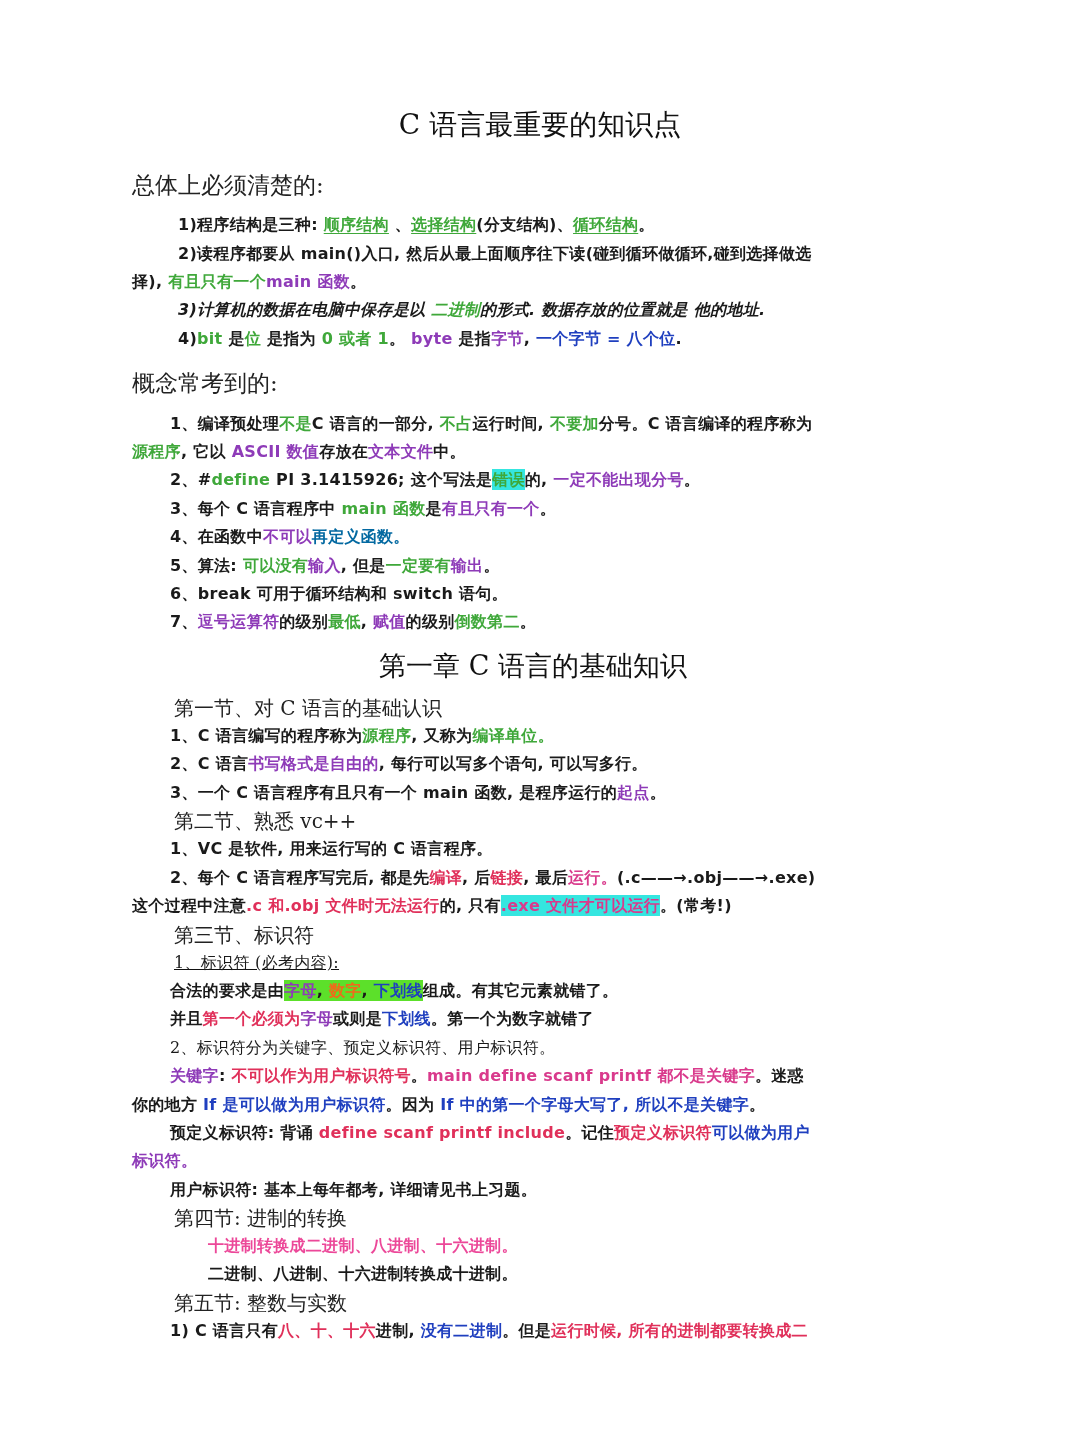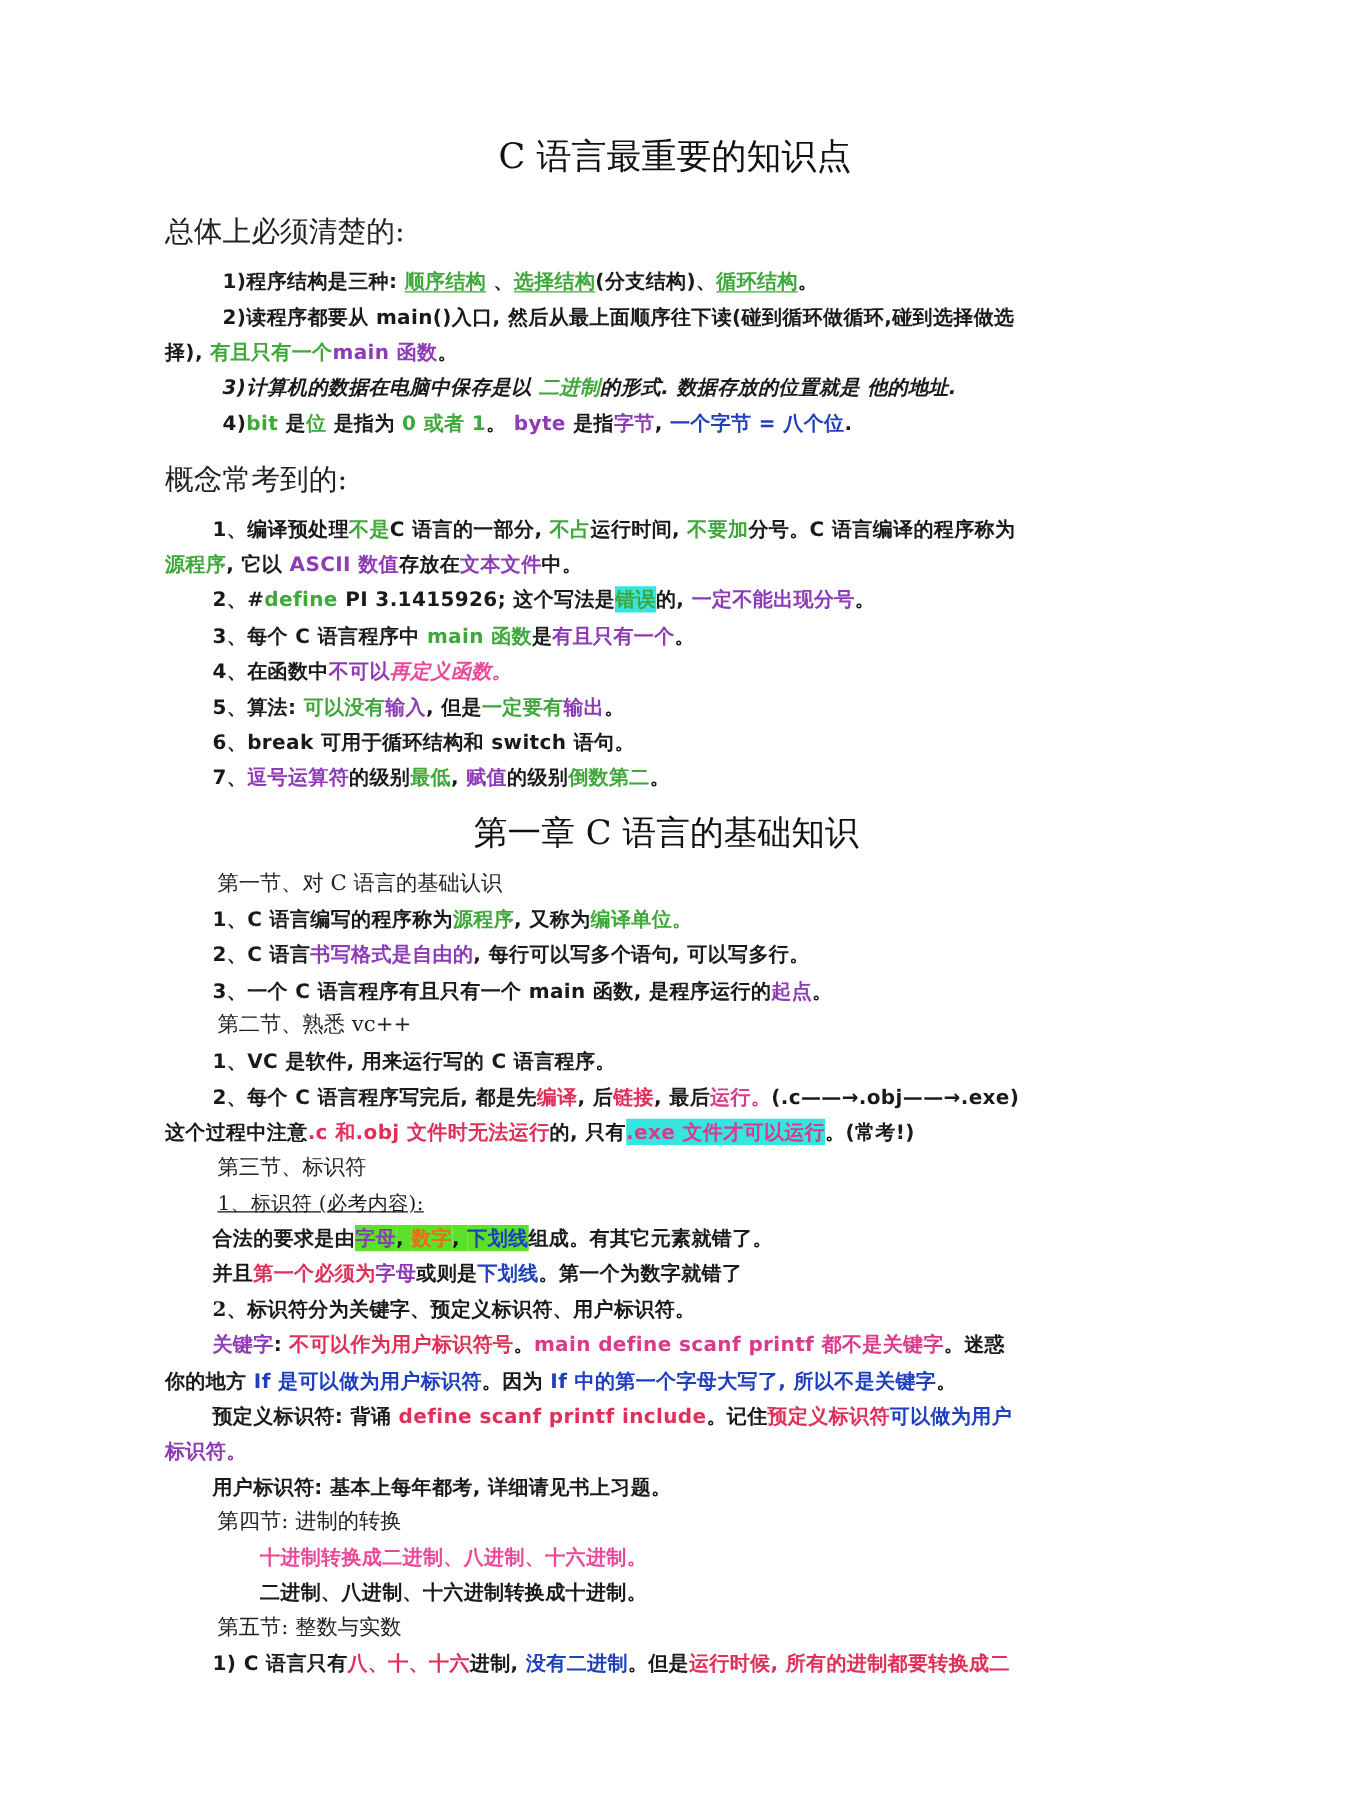--- a/index.html
+++ b/index.html
@@ -1,21 +1,21 @@
 <!DOCTYPE html>
 <html><head>
 <meta charset="utf-8">
 <style>
   html, body { margin: 0; padding: 0; background: #ffffff; }
   body { width: 1080px; height: 1440px; position: relative; overflow: hidden;
          font-family: "DejaVu Sans", "Liberation Sans", sans-serif; color: #111; }
   .abs { position: absolute; white-space: nowrap; }
   .title { font-family: "DejaVu Serif", "Liberation Serif", serif; font-size: 28px; color: #111; }
   .h2 { font-family: "DejaVu Serif", "Liberation Serif", serif; font-size: 23px; color: #222; }
-  .h3 { font-family: "DejaVu Serif", "Liberation Serif", serif; font-size: 17px; color: #222; }
+  .h3 { font-family: "DejaVu Serif", "Liberation Serif", serif; font-size: 20px; color: #222; }
   .line { font-size: 16px; font-weight: bold; letter-spacing: 0.3px; line-height: 22px; }
   .seg { }
   .u { text-decoration: underline; text-underline-offset: 3px; }
   .hl { padding: 1px 0; }
 </style>
 </head>
 <body>
 
 <div class="abs title" style="left:0; width:1080px; text-align:center; top:106px;">C 语言最重要的知识点</div>
 
@@ -26,42 +26,42 @@
 <div class="abs line" style="left:132px; top:271px;"><span class="seg" style="color: rgb(26, 26, 26);">择), </span><span class="seg" style="color: rgb(63, 168, 58);">有且只有一个</span><span class="seg" style="color: rgb(142, 59, 184);">main 函数</span><span class="seg" style="color: rgb(26, 26, 26);">。</span></div>
 <div class="abs line" style="left:178px; top:299px;font-style:italic;"><span class="seg" style="color: rgb(26, 26, 26);">3)计算机的数据在电脑中保存是以 </span><span class="seg" style="color: rgb(63, 168, 58);">二进制</span><span class="seg" style="color: rgb(26, 26, 26);">的形式. 数据存放的位置就是 他的地址.</span></div>
 <div class="abs line" style="left:178px; top:328px;"><span class="seg" style="color: rgb(26, 26, 26);">4)</span><span class="seg" style="color: rgb(63, 168, 58);">bit </span><span class="seg" style="color: rgb(26, 26, 26);">是</span><span class="seg" style="color: rgb(63, 168, 58);">位</span><span class="seg" style="color: rgb(26, 26, 26);"> 是指为 </span><span class="seg" style="color: rgb(63, 168, 58);">0 或者 1</span><span class="seg" style="color: rgb(26, 26, 26);">。 </span><span class="seg" style="color: rgb(142, 59, 184);">byte </span><span class="seg" style="color: rgb(26, 26, 26);">是指</span><span class="seg" style="color: rgb(142, 59, 184);">字节</span><span class="seg" style="color: rgb(26, 26, 26);">, </span><span class="seg" style="color: rgb(31, 63, 191);">一个字节 = 八个位</span><span class="seg" style="color: rgb(26, 26, 26);">.</span></div>
 
 <div class="abs h2" style="left:132px; top:368px;">概念常考到的:</div>
 
 <div class="abs line" style="left:170px; top:413px;"><span class="seg" style="color: rgb(26, 26, 26);">1、编译预处理</span><span class="seg" style="color: rgb(63, 168, 58);">不是</span><span class="seg" style="color: rgb(26, 26, 26);">C 语言的一部分, </span><span class="seg" style="color: rgb(63, 168, 58);">不占</span><span class="seg" style="color: rgb(26, 26, 26);">运行时间, </span><span class="seg" style="color: rgb(63, 168, 58);">不要加</span><span class="seg" style="color: rgb(26, 26, 26);">分号。C 语言编译的程序称为</span></div>
 <div class="abs line" style="left:132px; top:441px;"><span class="seg" style="color: rgb(63, 168, 58);">源程序</span><span class="seg" style="color: rgb(26, 26, 26);">, 它以 </span><span class="seg" style="color: rgb(142, 59, 184);">ASCII 数值</span><span class="seg" style="color: rgb(26, 26, 26);">存放在</span><span class="seg" style="color: rgb(142, 59, 184);">文本文件</span><span class="seg" style="color: rgb(26, 26, 26);">中。</span></div>
 <div class="abs line" style="left:170px; top:469px;"><span class="seg" style="color: rgb(26, 26, 26);">2、#</span><span class="seg" style="color: rgb(63, 168, 58);">define</span><span class="seg" style="color: rgb(26, 26, 26);"> PI 3.1415926;  这个写法是</span><span class="seg hl" style="color: rgb(63, 168, 58); background: rgb(53, 230, 224);">错误</span><span class="seg" style="color: rgb(26, 26, 26);">的, </span><span class="seg" style="color: rgb(142, 59, 184);">一定不能出现分号</span><span class="seg" style="color: rgb(26, 26, 26);">。</span></div>
 <div class="abs line" style="left:170px; top:498px;"><span class="seg" style="color: rgb(26, 26, 26);">3、每个 C 语言程序中 </span><span class="seg" style="color: rgb(63, 168, 58);">main 函数</span><span class="seg" style="color: rgb(26, 26, 26);">是</span><span class="seg" style="color: rgb(142, 59, 184);">有且只有一个</span><span class="seg" style="color: rgb(26, 26, 26);">。</span></div>
-<div class="abs line" style="left:170px; top:526px;"><span class="seg" style="color: rgb(26, 26, 26);">4、在函数中</span><span class="seg" style="color: rgb(142, 59, 184);">不可以</span><span class="seg" style="color: #ec4899; font-style: italic;">再定义函数。</span></div>
+<div class="abs line" style="left:170px; top:526px;"><span class="seg" style="color: rgb(26, 26, 26);">4、在函数中</span><span class="seg" style="color: rgb(142, 59, 184);">不可以</span><span class="seg" style="color: #0369a1;">再定义函数。</span></div>
 <div class="abs line" style="left:170px; top:555px;"><span class="seg" style="color: rgb(26, 26, 26);">5、算法: </span><span class="seg" style="color: rgb(63, 168, 58);">可以没有</span><span class="seg" style="color: rgb(142, 59, 184);">输入</span><span class="seg" style="color: rgb(26, 26, 26);">, 但是</span><span class="seg" style="color: rgb(63, 168, 58);">一定要有</span><span class="seg" style="color: rgb(142, 59, 184);">输出</span><span class="seg" style="color: rgb(26, 26, 26);">。</span></div>
 <div class="abs line" style="left:170px; top:583px;"><span class="seg" style="color: rgb(26, 26, 26);">6、break 可用于循环结构和 switch 语句。</span></div>
 <div class="abs line" style="left:170px; top:611px;"><span class="seg" style="color: rgb(26, 26, 26);">7、</span><span class="seg" style="color: rgb(142, 59, 184);">逗号运算符</span><span class="seg" style="color: rgb(26, 26, 26);">的级别</span><span class="seg" style="color: rgb(63, 168, 58);">最低</span><span class="seg" style="color: rgb(26, 26, 26);">, </span><span class="seg" style="color: rgb(142, 59, 184);">赋值</span><span class="seg" style="color: rgb(26, 26, 26);">的级别</span><span class="seg" style="color: rgb(63, 168, 58);">倒数第二</span><span class="seg" style="color: rgb(26, 26, 26);">。</span></div>
 
 <div class="abs title" style="left:0; width:1066px; text-align:center; top:648px; font-size:27px;">第一章  C 语言的基础知识</div>
 
 <div class="abs h3" style="left:174px; top:695px;">第一节、对 C 语言的基础认识</div>
 <div class="abs line" style="left:170px; top:725px;"><span class="seg" style="color: rgb(26, 26, 26);">1、C 语言编写的程序称为</span><span class="seg" style="color: rgb(63, 168, 58);">源程序</span><span class="seg" style="color: rgb(26, 26, 26);">, 又称为</span><span class="seg" style="color: rgb(63, 168, 58);">编译单位</span><span class="seg" style="color: rgb(63, 168, 58);">。</span></div>
 <div class="abs line" style="left:170px; top:753px;"><span class="seg" style="color: rgb(26, 26, 26);">2、C 语言</span><span class="seg" style="color: rgb(142, 59, 184);">书写格式是自由的</span><span class="seg" style="color: rgb(26, 26, 26);">, 每行可以写多个语句, 可以写多行。</span></div>
 <div class="abs line" style="left:170px; top:782px;"><span class="seg" style="color: rgb(26, 26, 26);">3、一个 C 语言程序有且只有一个 main 函数, 是程序运行的</span><span class="seg" style="color: rgb(142, 59, 184);">起点</span><span class="seg" style="color: rgb(26, 26, 26);">。</span></div>
 
 <div class="abs h3" style="left:174px; top:808px;">第二节、熟悉 vc++</div>
 <div class="abs line" style="left:170px; top:838px;"><span class="seg" style="color: rgb(26, 26, 26);">1、VC 是软件, 用来运行写的 C 语言程序。</span></div>
 <div class="abs line" style="left:170px; top:867px;"><span class="seg" style="color: rgb(26, 26, 26);">2、每个 C 语言程序写完后, 都是先</span><span class="seg" style="color: rgb(224, 48, 90);">编译</span><span class="seg" style="color: rgb(26, 26, 26);">, 后</span><span class="seg" style="color: rgb(224, 48, 90);">链接</span><span class="seg" style="color: rgb(26, 26, 26);">, 最后</span><span class="seg" style="color: rgb(217, 58, 140);">运行</span><span class="seg" style="color: rgb(217, 58, 140);">。</span><span class="seg" style="color: rgb(26, 26, 26);">(.c——→.obj——→.exe)</span></div>
 <div class="abs line" style="left:132px; top:895px;"><span class="seg" style="color: rgb(26, 26, 26);">这个过程中注意</span><span class="seg" style="color: rgb(224, 48, 90);">.c 和.obj 文件时无法运行</span><span class="seg" style="color: rgb(26, 26, 26);">的, 只有</span><span class="seg hl" style="color: rgb(217, 58, 140); background: rgb(53, 230, 224);">.exe 文件才可以运行</span><span class="seg" style="color: rgb(26, 26, 26);">。(常考!)</span></div>
 
 <div class="abs h3" style="left:174px; top:922px;">第三节、标识符</div>
 <div class="abs line" style="left:174px; top:952px; font-weight:normal; font-family:'DejaVu Serif', serif;text-decoration:underline;"><span class="seg" style="color: rgb(26, 26, 26);">1、标识符 (必考内容):</span></div>
 <div class="abs line" style="left:170px; top:980px;"><span class="seg" style="color: rgb(26, 26, 26);">合法的要求是由</span><span class="seg hl" style="color: rgb(142, 59, 184); background: rgb(92, 224, 42);">字母</span><span class="seg hl" style="color: rgb(26, 26, 26); background: rgb(92, 224, 42);">, </span><span class="seg hl" style="color: rgb(240, 106, 26); background: rgb(92, 224, 42);">数字</span><span class="seg hl" style="color: rgb(26, 26, 26); background: rgb(92, 224, 42);">,  </span><span class="seg hl" style="color: rgb(31, 63, 191); background: rgb(92, 224, 42);">下划线</span><span class="seg" style="color: rgb(26, 26, 26);">组成。有其它元素就错了。</span></div>
 <div class="abs line" style="left:170px; top:1008px;"><span class="seg" style="color: rgb(26, 26, 26);">并且</span><span class="seg" style="color: rgb(224, 48, 90);">第一个必须为</span><span class="seg" style="color: rgb(142, 59, 184);">字母</span><span class="seg" style="color: rgb(26, 26, 26);">或则是</span><span class="seg" style="color: rgb(31, 63, 191);">下划线</span><span class="seg" style="color: rgb(26, 26, 26);">。第一个为数字就错了</span></div>
-<div class="abs line" style="left:170px; top:1037px; font-weight:bold; font-family:'DejaVu Serif', serif;"><span class="seg" style="color: rgb(26, 26, 26);">2、标识符分为关键字、预定义标识符、用户标识符。</span></div>
+<div class="abs line" style="left:170px; top:1037px; font-weight:normal; font-family:'DejaVu Serif', serif;"><span class="seg" style="color: rgb(26, 26, 26);">2、标识符分为关键字、预定义标识符、用户标识符。</span></div>
 <div class="abs line" style="left:170px; top:1065px;"><span class="seg" style="color: rgb(142, 59, 184);">关键字</span><span class="seg" style="color: rgb(26, 26, 26);">: </span><span class="seg" style="color: rgb(224, 48, 90);">不可以作为用户标识符号</span><span class="seg" style="color: rgb(26, 26, 26);">。</span><span class="seg" style="color: rgb(217, 58, 140);">main  define  scanf  printf 都不是关键字</span><span class="seg" style="color: rgb(26, 26, 26);">。迷惑</span></div>
 <div class="abs line" style="left:132px; top:1094px;"><span class="seg" style="color: rgb(26, 26, 26);">你的地方 </span><span class="seg" style="color: rgb(31, 63, 191);">If 是可以做为用户标识符</span><span class="seg" style="color: rgb(26, 26, 26);">。因为 </span><span class="seg" style="color: rgb(31, 63, 191);">If 中的第一个字母大写了, 所以不是关键字</span><span class="seg" style="color: rgb(26, 26, 26);">。</span></div>
 <div class="abs line" style="left:170px; top:1122px;"><span class="seg" style="color: rgb(26, 26, 26);">预定义标识符: 背诵 </span><span class="seg" style="color: rgb(224, 48, 90);">define  scanf  printf  include</span><span class="seg" style="color: rgb(26, 26, 26);">。记住</span><span class="seg" style="color: rgb(224, 48, 90);">预定义标识符</span><span class="seg" style="color: rgb(31, 63, 191);">可以做为用户</span></div>
 <div class="abs line" style="left:132px; top:1150px;"><span class="seg" style="color: rgb(142, 59, 184);">标识符</span><span class="seg" style="color: rgb(142, 59, 184);">。</span></div>
 <div class="abs line" style="left:170px; top:1179px;"><span class="seg" style="color: rgb(26, 26, 26);">用户标识符: 基本上每年都考, 详细请见书上习题。</span></div>
 
 <div class="abs h3" style="left:174px; top:1205px;">第四节: 进制的转换</div>
 <div class="abs line" style="left:208px; top:1235px;"><span class="seg" style="color: #ec4899;">十进制转换成二进制、八进制、十六进制。</span></div>
 <div class="abs line" style="left:208px; top:1263px;"><span class="seg" style="color: rgb(26, 26, 26);">二进制、八进制、十六进制转换成十进制。</span></div>
 

